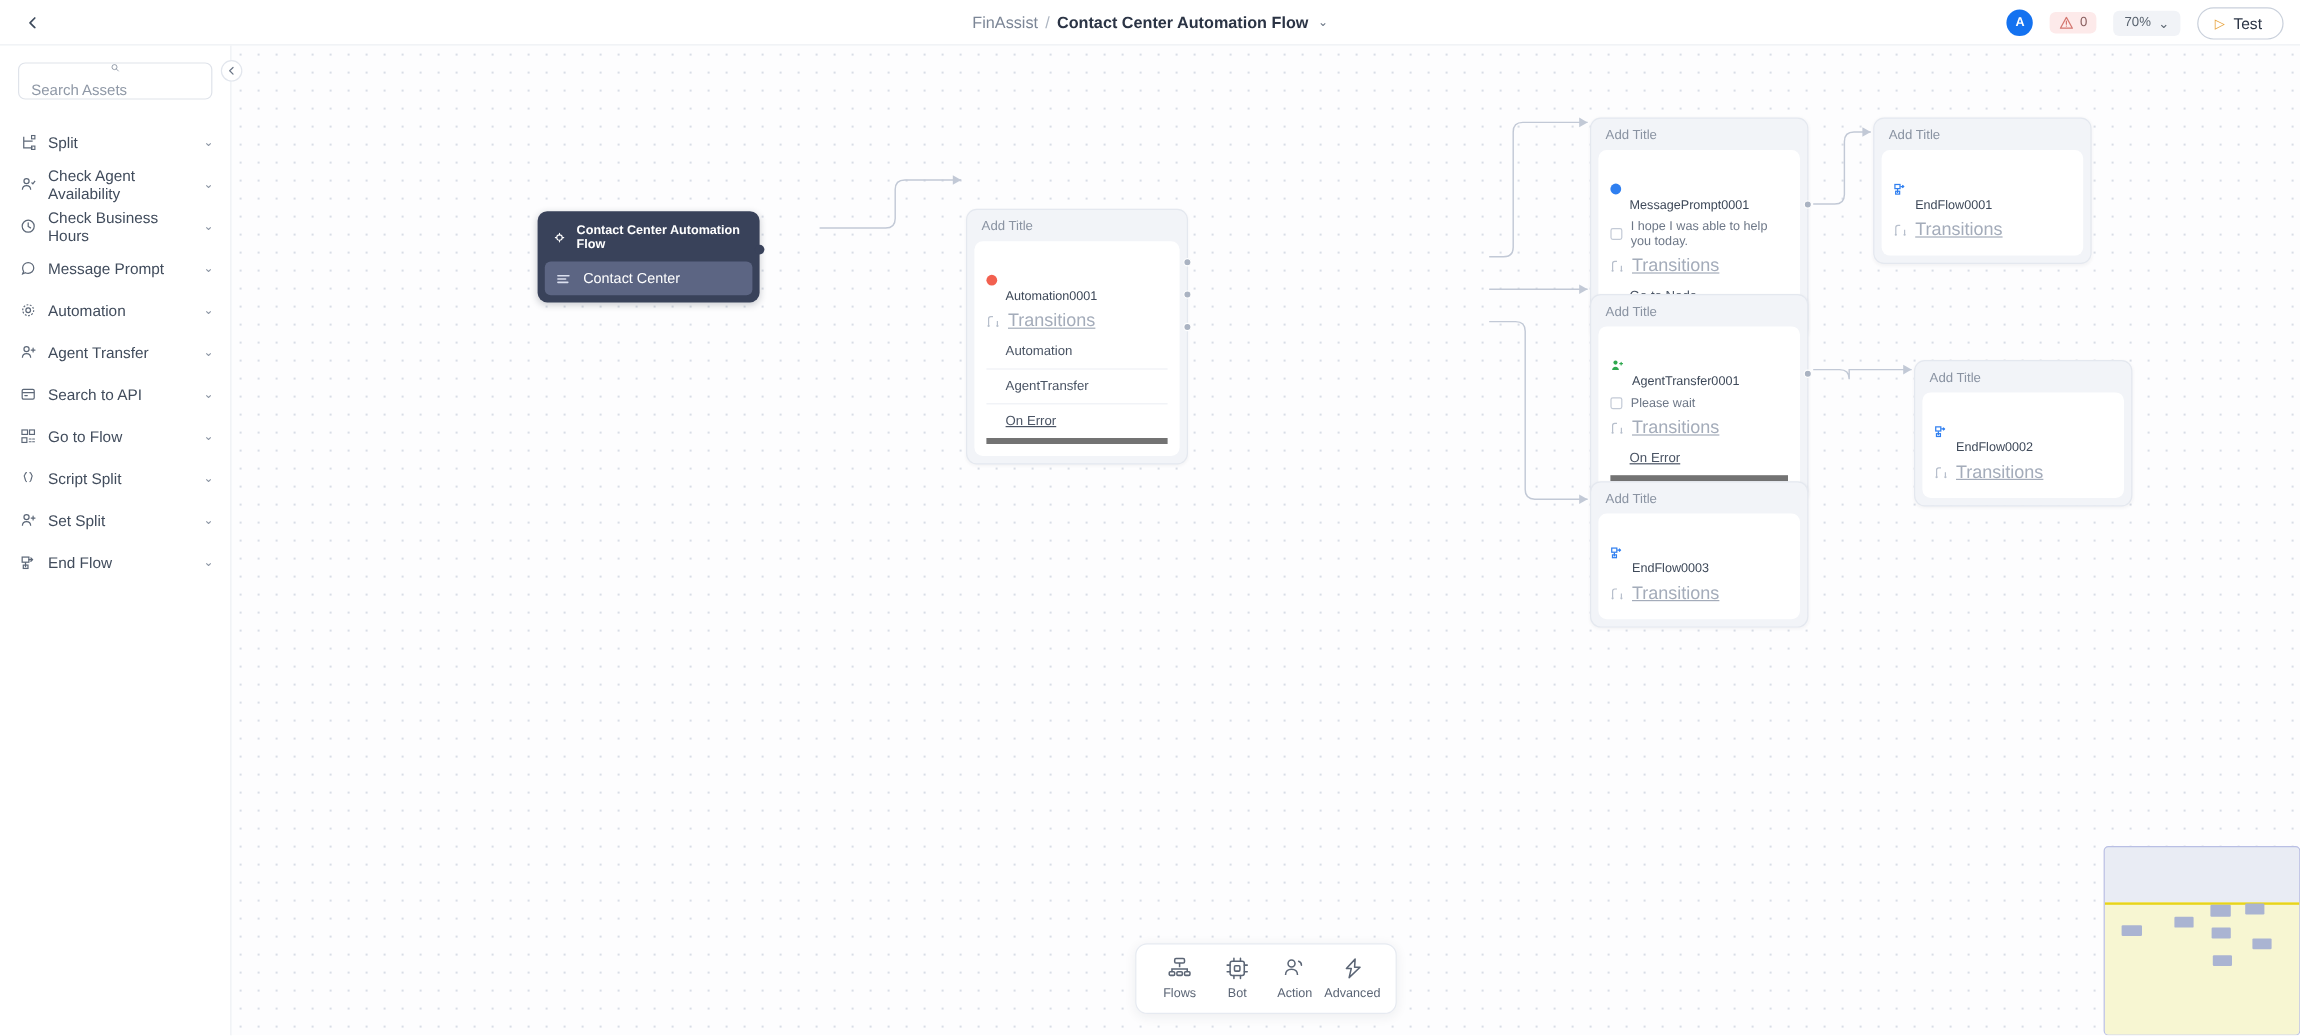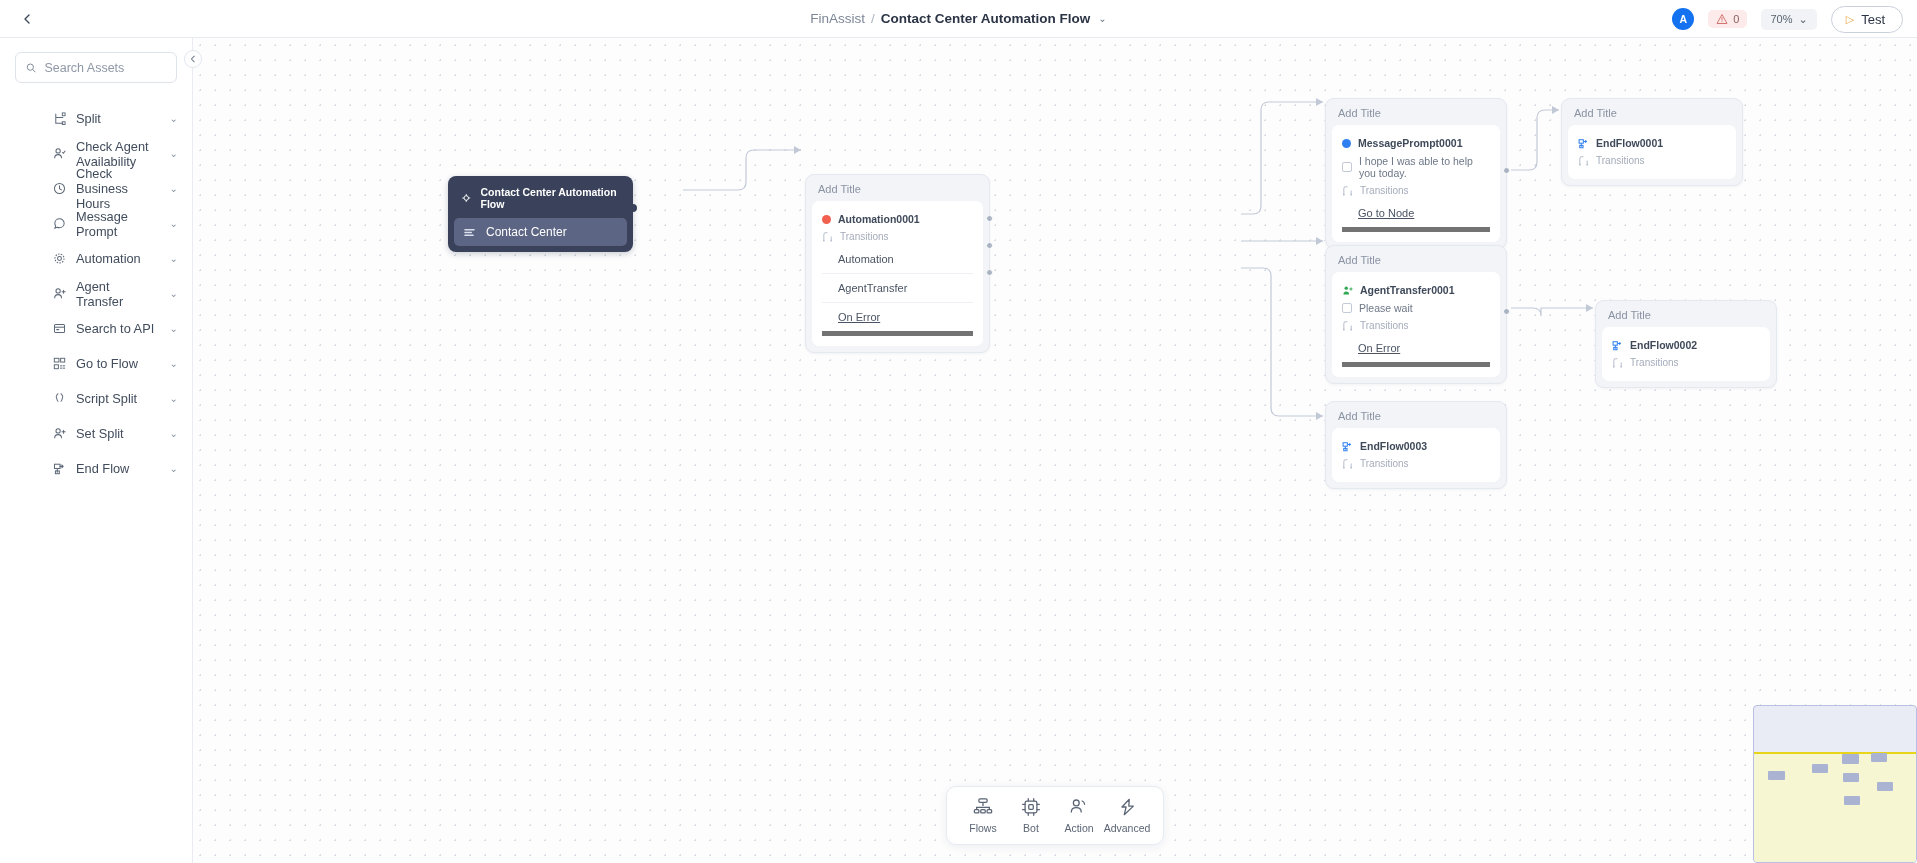--- a/index.html
+++ b/index.html
@@ -72,29 +72,29 @@
   }
   .collapse-handle {
     position: absolute; top: 50px; left: 184px; width: 18px; height: 18px;
     border-radius: 50%; background: #fff; border: 1px solid #e2e6ed;
     display: flex; align-items: center; justify-content: center;
     font-size: 9px; color: #6b7686; cursor: pointer; z-index: 30;
   }
   .search-wrap { padding: 14px 15px 4px 15px; }
   .search-box {
     height: 31px; border: 1px solid #dfe3ea; border-radius: 6px;
-    display: flex; align-items: center; gap: 8px; padding: 0 10px;
+    display: flex; align-items: center; gap: 8px; padding: 0 10px; flex-direction: column;
   }
   .search-box input {
     border: none; outline: none; font-size: 12.5px; color: #5b6575;
     font-family: "Liberation Sans", sans-serif; width: 100%; background: transparent;
   }
   .search-box input::placeholder { color: #8f98a6; }
 
-  .nav-list { padding-top: 14px; padding-left: 36px; }
+  .nav-list { padding-top: 14px; }
   .nav-item {
     height: 35px; display: flex; align-items: center;
     padding: 0 14px 0 16px; cursor: pointer; gap: 10px;
   }
   .nav-ico { width: 14px; height: 14px; color: #5d6878; flex: 0 0 14px; display:flex; align-items:center; justify-content:center;}
   .nav-label { font-size: 12.8px; color: #414c5c; flex: 1; }
   .nav-caret { color: #8a94a3; font-size: 10px; }
 
   
   .canvas {
@@ -113,23 +113,23 @@
     border-radius: 9px; padding: 6px;
     box-shadow: 0 1px 3px rgba(30,40,60,.05);
   }
   .node-title {
     font-size: 11px; color: #8a93a2; padding: 2px 6px 6px 6px;
   }
   .node-body {
     background: #fff; border-radius: 7px; padding: 9px 10px 10px 10px;
   }
   .row { display: flex; align-items: center; gap: 7px; padding: 3px 0; }
-  .row-name { font-size: 10.5px; color: #3e4959; font-weight: 700; }
+  .row-name { font-size: 10.5px; color: #3e4959; font-weight: 400; margin-top: 28px; }
   .row-sub { font-size: 10.5px; color: #6d7787; }
-  .row-trans { font-size: 10px; color: #a4acba; }
+  .row-trans { font-size: 15px; color: #a4acba; text-decoration: underline; }
   .dot { width: 9px; height: 9px; border-radius: 50%; flex: 0 0 9px; }
   .sq { width: 10px; height: 10px; border: 1.3px solid #c3cad6; border-radius: 2px; flex: 0 0 10px; }
   .mini-ico { width: 11px; height: 11px; flex: 0 0 11px; display:flex;align-items:center;justify-content:center; }
   .trans-item {
     font-size: 11px; color: #4a5464; padding: 8px 0 8px 16px;
     border-bottom: 1px solid #eef1f5;
   }
   .trans-item:last-child { border-bottom: 5px solid #737373; text-decoration: underline; }
   .port {
     position: absolute; width: 7px; height: 7px; border-radius: 50%;

